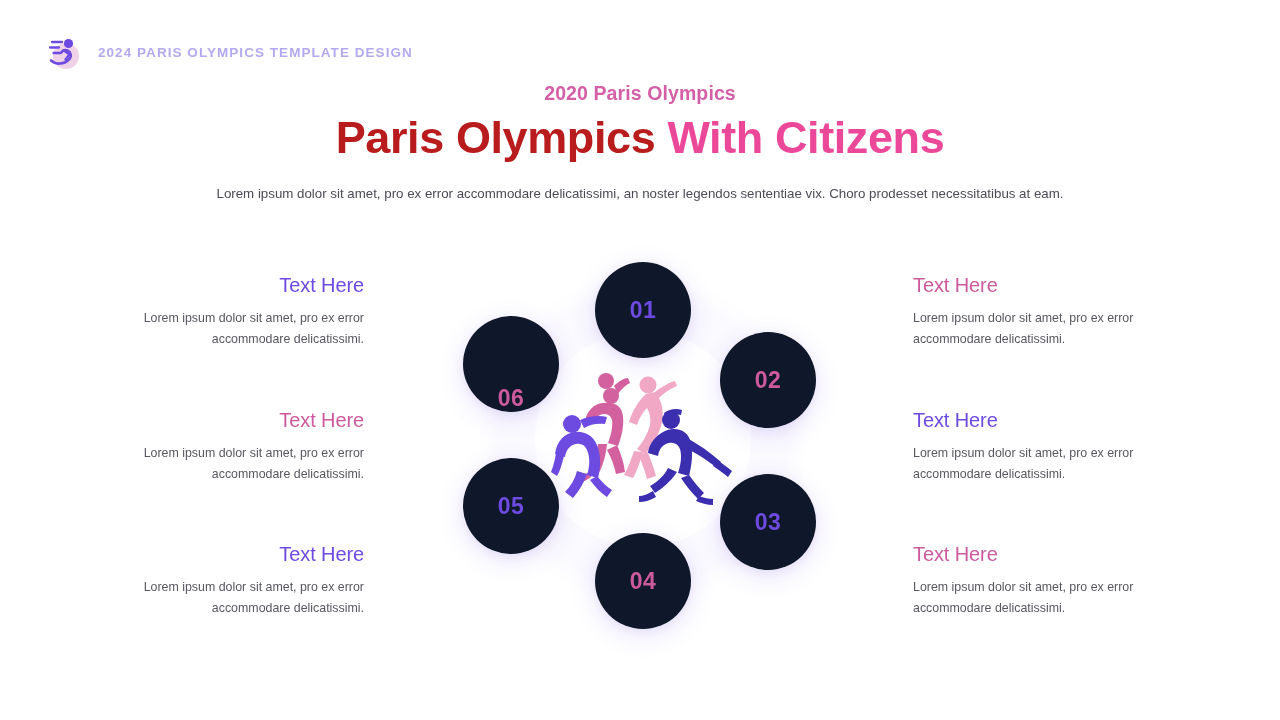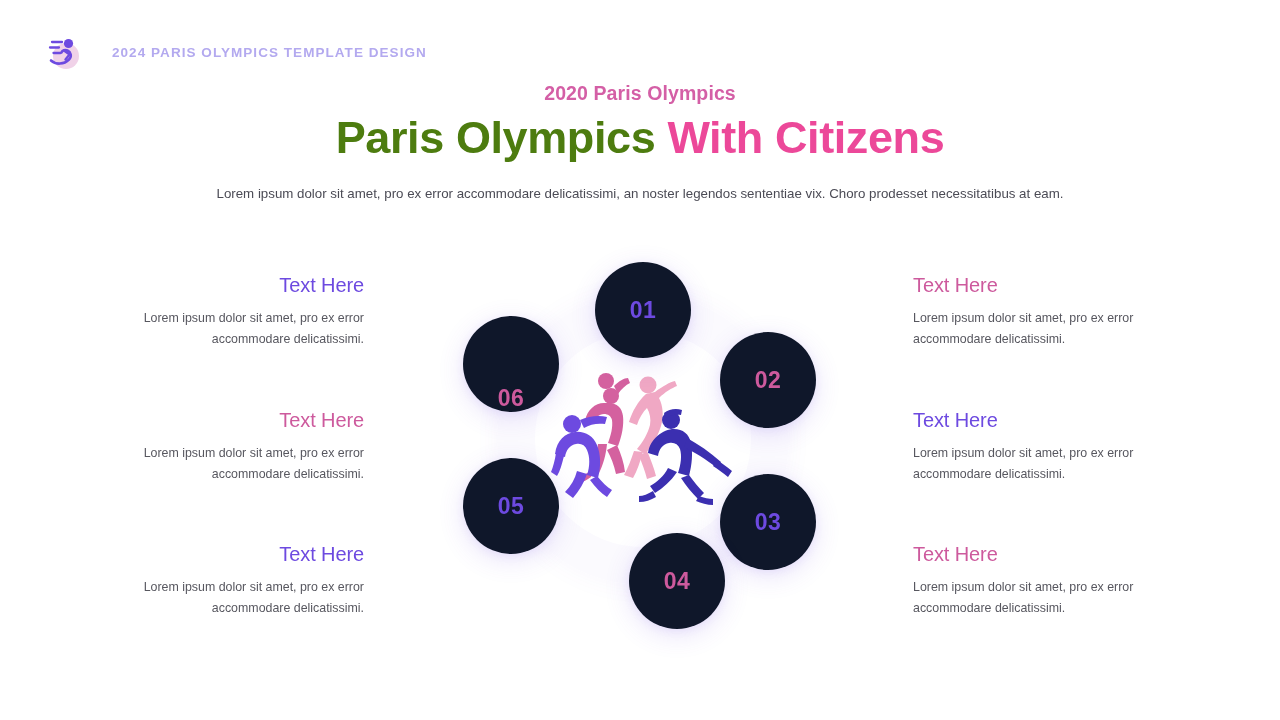--- a/index.html
+++ b/index.html
@@ -16,21 +16,21 @@
     position: relative;
   }
 
   
   .brand-bar {
     position: absolute;
     top: 30px;
     left: 40px;
     display: flex;
     align-items: center;
-    gap: 28px;
+    gap: 14px;
   }
   .brand-logo {
     position: relative;
     width: 44px;
     height: 44px;
     display: block;
   }
   .brand-logo svg { display: block; }
   .brand-title {
     font-size: 13.5px;
@@ -56,21 +56,21 @@
     position: absolute;
     top: 112px;
     left: 0;
     width: 1280px;
     text-align: center;
     font-size: 45px;
     font-weight: bold;
     letter-spacing: -0.4px;
     white-space: nowrap;
   }
-  .headline .part-a { color: #4d7c0f; margin-top: 32px; }
+  .headline .part-a { color: #b91c1c; margin-top: 32px; }
   .headline .part-b { color: #ec4899; }
 
   .lede {
     position: absolute;
     top: 184px;
     left: 0;
     width: 1280px;
     text-align: center;
     font-size: 13.3px;
     color: #4b4b55;
@@ -124,21 +124,21 @@
     font-size: 23px;
     font-weight: bold;
     letter-spacing: 0.5px;
   }
   .node.purple { color: #6d4ae0; }
   .node.pink   { color: #cd5a9d; }
 
   .node-01 { left: 595px; top: 22px; }
   .node-02 { left: 720px; top: 92px; }
   .node-03 { left: 720px; top: 234px; }
-  .node-04 { left: 629px; top: 293px; }
+  .node-04 { left: 595px; top: 293px; }
   .node-05 { left: 463px; top: 218px; }
   .node-06 { left: 463px; top: 76px; align-items: flex-end; }
 
   
   .blk {
     position: absolute;
     width: 252px;
   }
   .blk h3 {
     font-size: 20px;

